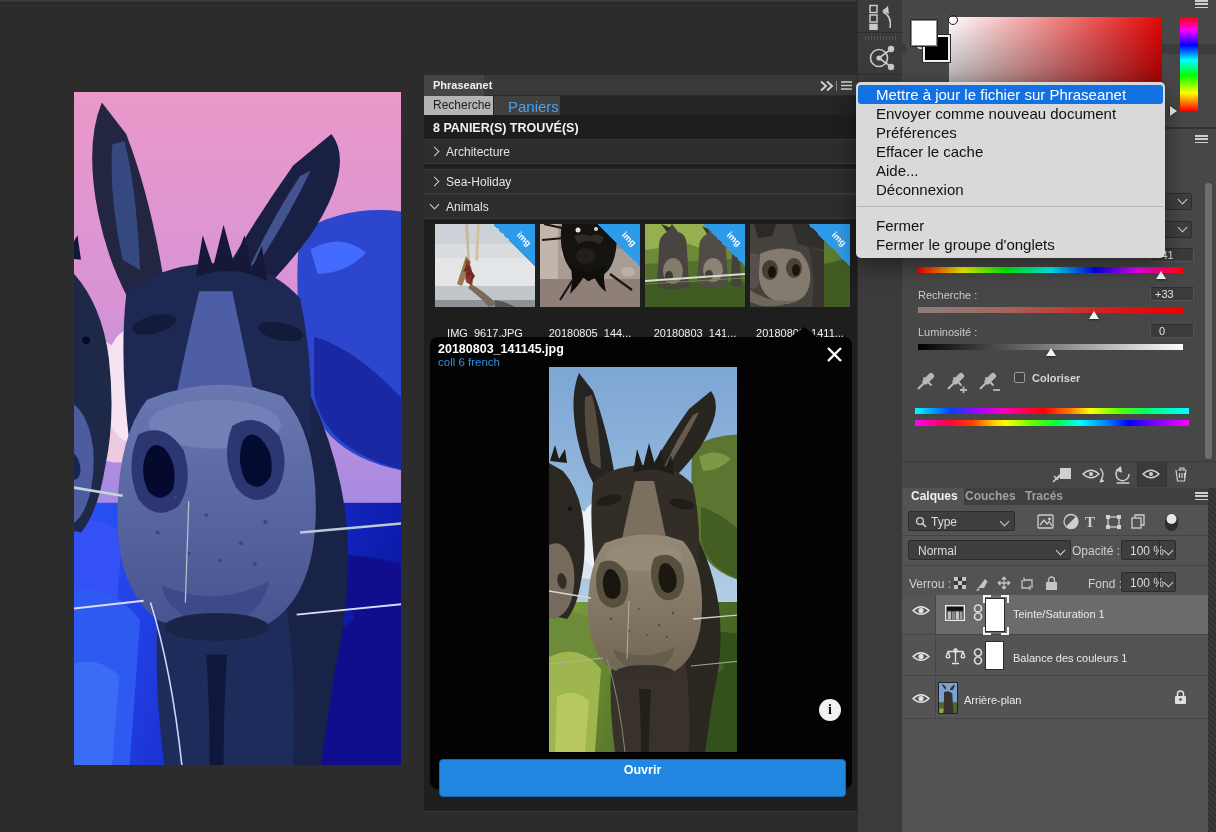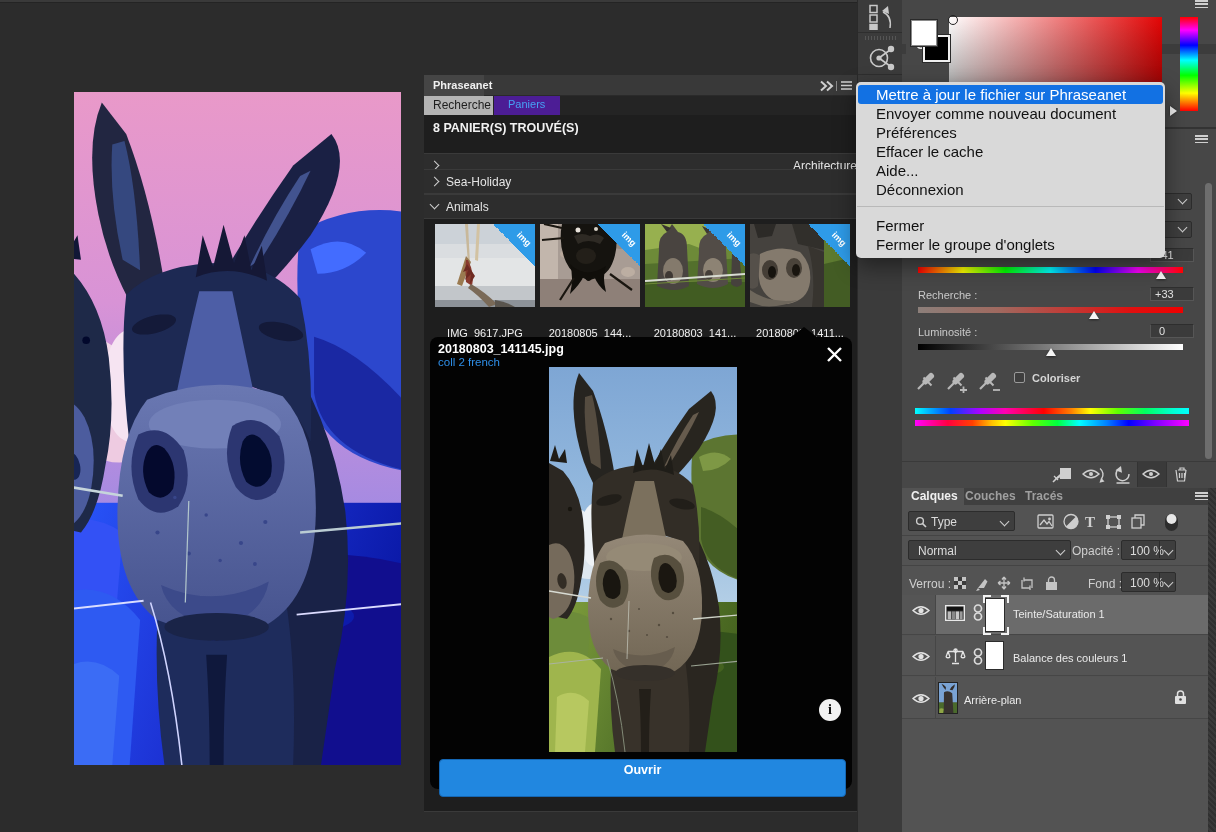--- a/index.html
+++ b/index.html
@@ -57,21 +57,21 @@
 .chev { position:absolute; width:7px; height:7px; border-left:1.6px solid #cfcfcf; border-bottom:1.6px solid #cfcfcf; transform:rotate(-45deg); }
 .lrow { position:absolute; left:0; width:306px; border-bottom:1px solid #464646; }
 .eyecell { position:absolute; left:0; top:0; width:34px; height:100%; border-right:1px solid #464646; }
 .ltext { position:absolute; color:#eaeaea; font-size:11px; }
 
 #phra { left:424px; top:75px; width:433px; height:737px; background:#1e1e1e; border-bottom:1px solid #3a3a3a; }
 #phra-head { position:absolute; left:0; top:0; width:433px; height:21px; background:#393939; border-bottom:1px solid #2a2a2a;}
 #phra-tab { position:absolute; left:0; top:0; width:60px; height:21px; background:#454545; color:#f0f0f0; font-weight:bold; font-size:11px; padding:4px 0 0 9px; }
 #tabs2 { position:absolute; left:0; top:21px; width:433px; height:19px; background:#242424; }
 #tab-rech { position:absolute; left:0; top:0; width:69px; height:19px; background:#b4b4b4; color:#1e1e1e; font-size:12px; padding:2px 0 0 9px; }
-#tab-pan { position:absolute; left:70px; top:0; width:66px; height:19px; background:#4c1d95; color:#46a0f5; font-size:11px; padding:2px 0 0 14px; }
+#tab-pan { position:absolute; left:70px; top:0; width:66px; height:19px; background:#404040; color:#46a0f5; font-size:15px; padding:2px 0 0 14px; }
 #found { position:absolute; left:9px; top:46px; color:#f2f2f2; font-weight:bold; font-size:12.5px; }
 .acc { position:absolute; left:0; width:433px; height:24px; background:#2d2d2d; border-top:1px solid #3a3a3a; color:#e4e4e4; font-size:12px; line-height:24px; padding-left:22px; }
 .acc:after { content:""; position:absolute; left:0; bottom:-1px; width:433px; height:1px; background:#3a3a3a; }
 .accchev { position:absolute; left:7px; top:8px; width:7px; height:7px; border-right:1.8px solid #d0d0d0; border-bottom:1.8px solid #d0d0d0; }
 .cright { transform:rotate(-45deg); }
 .cdown { transform:rotate(45deg); top:6px; }
 
 .tile { position:absolute; top:149px; width:100px; }
 .tile .imgbox { position:relative; width:100px; height:83px; overflow:hidden; background:#111; }
 .tile .lbl { width:100px; text-align:center; color:#f0f0f0; font-size:11px; margin-top:20px; white-space:nowrap; }
@@ -548,21 +548,21 @@
         <path d="M2 1.5 L7 6 L2 10.5 M8 1.5 L13 6 L8 10.5" stroke="#cfcfcf" stroke-width="2" fill="none"></path>
         <rect x="17" y="1" width="1" height="10" fill="#888"></rect>
         <path d="M22 2h11 M22 5.5h11 M22 9h11" stroke="#cfcfcf" stroke-width="1.6"></path>
       </svg>
     </div>
     <div id="tabs2">
       <div id="tab-rech">Recherche</div>
       <div id="tab-pan">Paniers</div>
     </div>
     <div id="found">8 PANIER(S) TROUVÉ(S)</div>
-    <div class="acc" style="top:78px;text-align:right;"><span class="accchev cright"></span>Architecture</div>
+    <div class="acc" style="top:64px;"><span class="accchev cright"></span>Architecture</div>
     <div class="acc" style="top:94px;"><span class="accchev cright"></span>Sea-Holiday</div>
     <div class="acc" style="top:119px;"><span class="accchev cdown"></span>Animals</div>
 
     <div class="tile" style="left:11px;">
       <div class="imgbox">
         <svg width="100" height="83" viewBox="0 0 100 83" preserveAspectRatio="none">
           <rect width="100" height="83" fill="#e3e5e6"></rect>
           <rect y="0" width="100" height="20" fill="#ccd2d8"></rect>
           <rect y="20" width="100" height="14" fill="#dadde0"></rect>
           <rect y="62" width="100" height="21" fill="#c2c6ca"></rect>
@@ -652,21 +652,21 @@
             <span>img</span>
           </div>
       </div>
       <div class="lbl">20180803_1411...</div>
     </div>
   </div>
 
   <div class="abs" id="preview">
     <div id="pv-arrow"></div>
     <div id="pv-title">20180803_141145.jpg</div>
-    <div id="pv-coll">coll 2 french</div>
+    <div id="pv-coll">coll 6 french</div>
     <svg style="position:absolute;left:396px;top:9px" width="17" height="17" viewBox="0 0 17 17">
       <path d="M2 2 L15 15 M15 2 L2 15" stroke="#fff" stroke-width="2.4"></path>
     </svg>
     <div id="pv-photo"><svg width="188" height="385" viewBox="0 0 188 385">
           <use href="#scene"></use>
         </svg></div>
     <div id="pv-info">i</div>
     <div id="pv-open">Ouvrir</div>
   </div>
 

